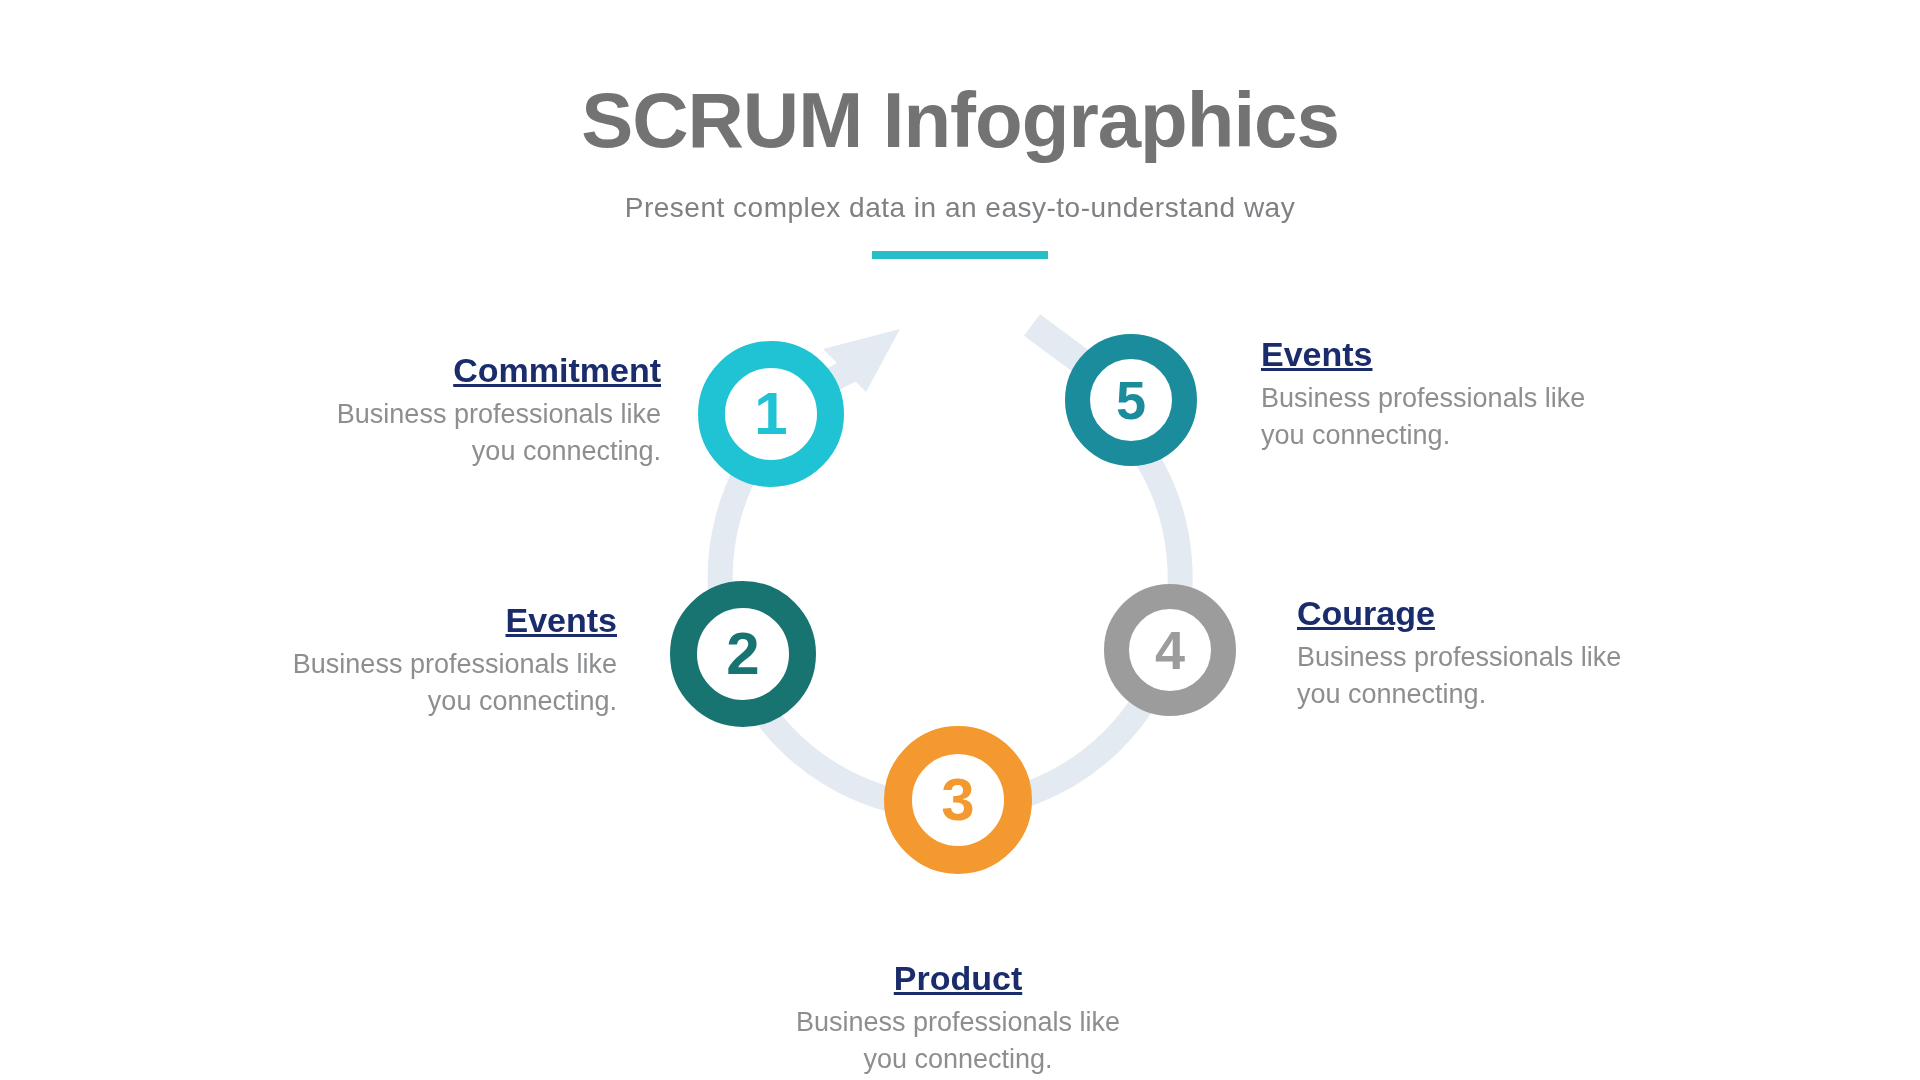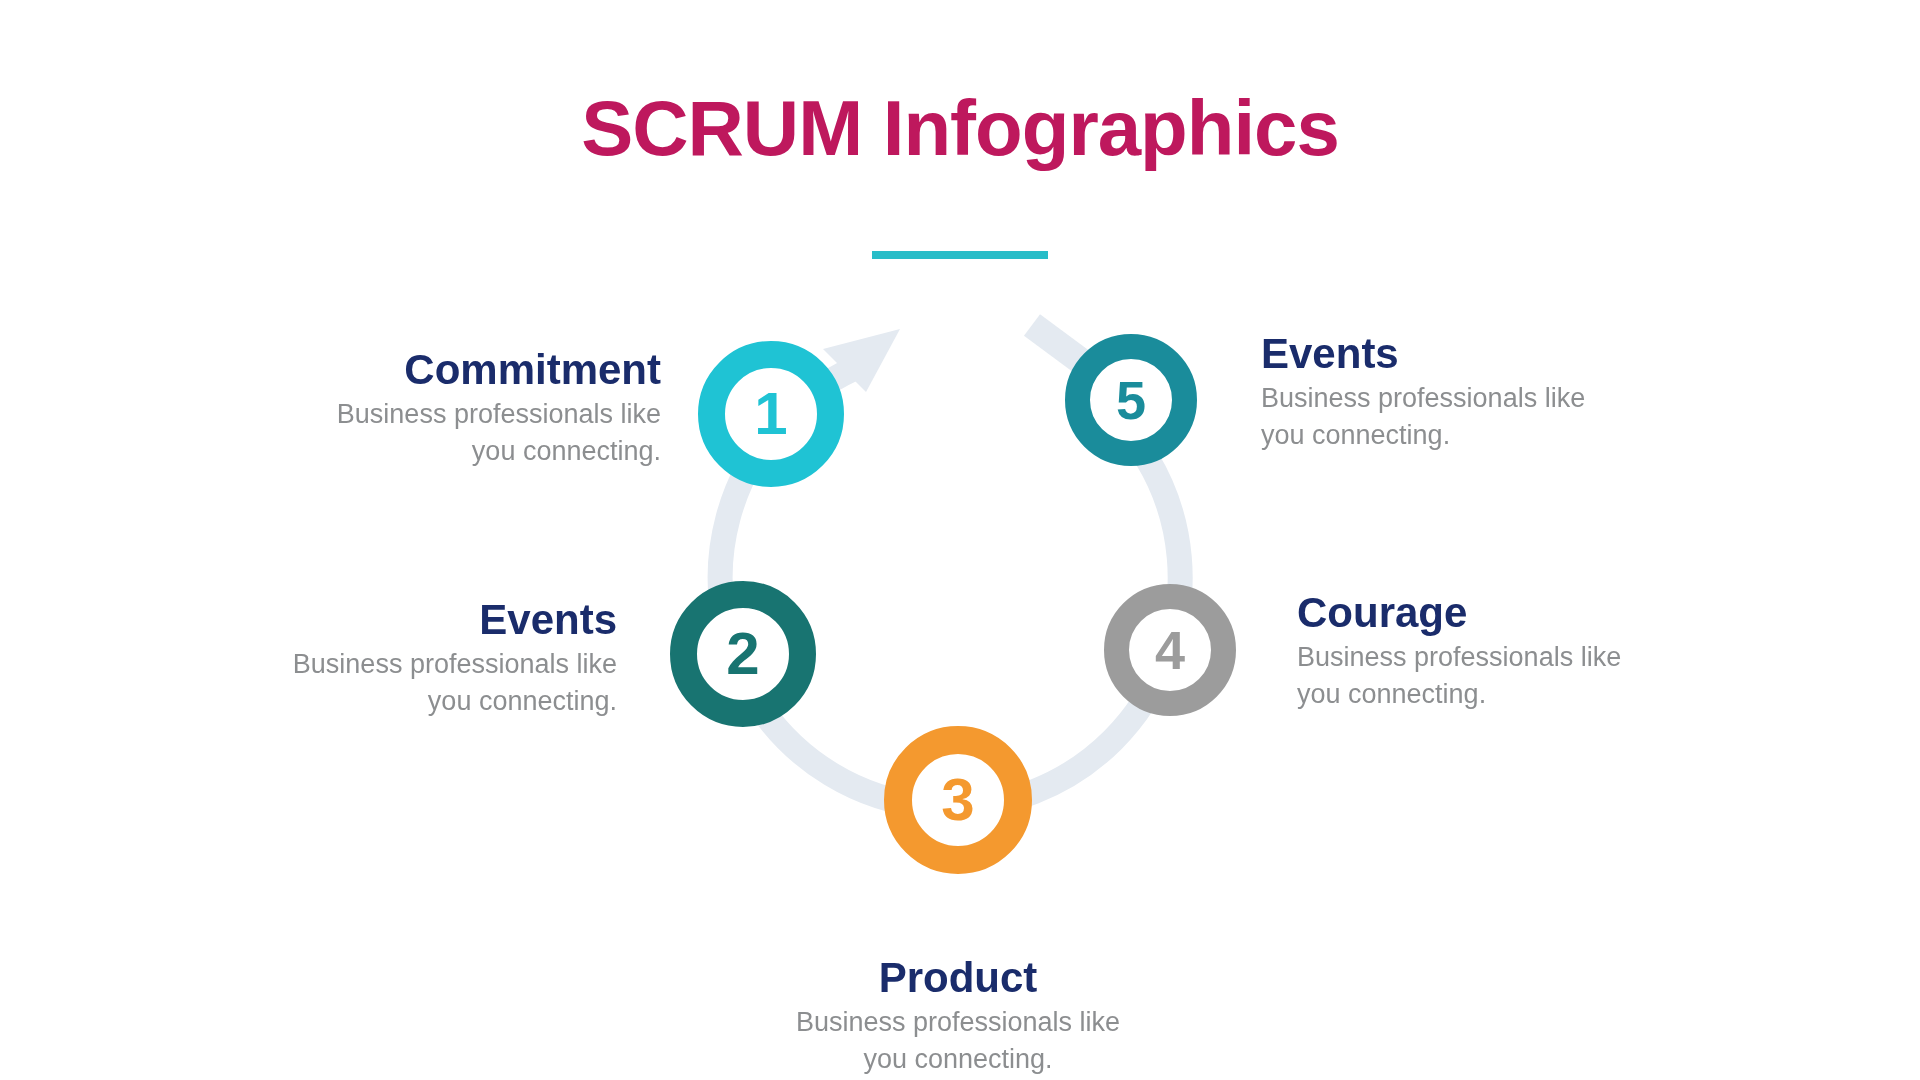--- a/index.html
+++ b/index.html
@@ -32,34 +32,35 @@
   .step-number { font-weight:bold; line-height:1; }
   #circle-1 { left:698px;  top:341px; width:146px; height:146px; border-width:27px; }
   #circle-2 { left:670px;  top:581px; width:146px; height:146px; border-width:27px; }
   #circle-3 { left:884px;  top:726px; width:148px; height:148px; border-width:28px; }
   #circle-4 { left:1104px; top:584px; width:132px; height:132px; border-width:25px; }
   #circle-5 { left:1065px; top:334px; width:132px; height:132px; border-width:25px; }
   #circle-1 .step-number, #circle-2 .step-number, #circle-3 .step-number { font-size:60px; }
   #circle-4 .step-number, #circle-5 .step-number { font-size:54px; }
   
   .text-block { position:absolute; z-index:3; width:370px; }
-  .text-block h2 { margin:0 0 6px 0; font-size:42px; font-weight:bold; line-height:40px; }
+  .text-block h2 { margin:0 0 6px 0; font-size:34px; font-weight:bold; line-height:40px;text-decoration:underline; }
   .text-block p  { margin:0; font-size:27px; line-height:37px; }
   #block-1 { right:1259px; top:350px; text-align:right; }
   #block-2 { right:1303px; top:600px; text-align:right; }
   #block-3 { left:773px;   top:910px; text-align:center;margin-top:48px; }
   #block-4 { left:1297px;  top:593px; text-align:left; }
   #block-5 { left:1261px;  top:334px; text-align:left; }
 </style>
 </head>
 <body>
 
 <div class="stage">
 
-  <h1 class="page-title" style="color: #be185d; margin-top: 8px;">SCRUM Infographics</h1>
+  <h1 class="page-title" style="color: #737373;">SCRUM Infographics</h1>
+  <p class="page-subtitle" style="color: rgb(126, 129, 132);">Present complex data in an easy-to-understand way</p>
   <div class="title-divider" style="background-color: rgb(40, 189, 200);"></div>
 
   <svg class="cycle-svg" width="1920" height="1080" viewBox="0 0 1920 1080">
     <path d="M 853 369 A 230 230 0 1 0 1082 389" fill="none" stroke-width="25" stroke-linecap="butt" style="stroke: rgb(228, 234, 241);"></path>
     <line x1="1032" y1="325" x2="1082" y2="362" stroke-width="27" style="stroke: rgb(228, 234, 241);"></line>
     <polygon points="900,329 823,349 866,392" style="fill: rgb(228, 234, 241);"></polygon>
   </svg>
 
   <div class="step-circle" id="circle-1" style="border-color: rgb(31, 195, 212);">
     <span class="step-number" style="color: rgb(31, 195, 212);">1</span>

